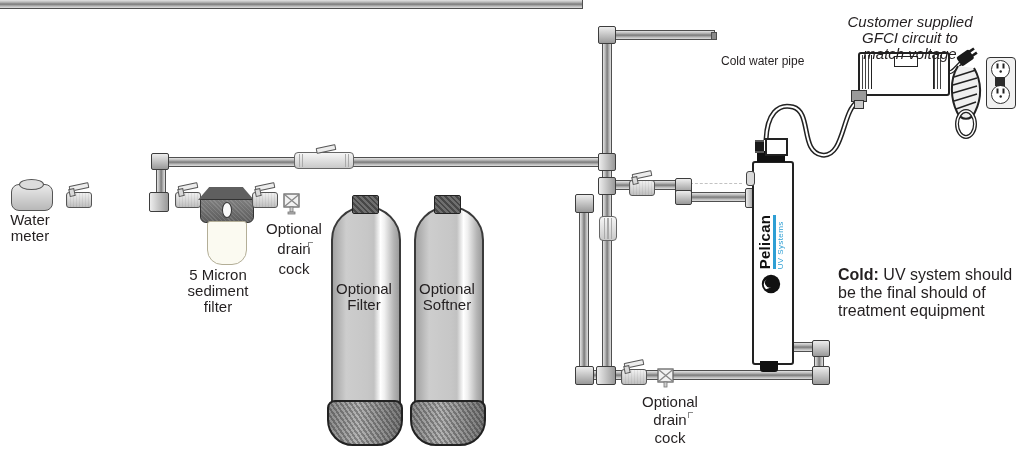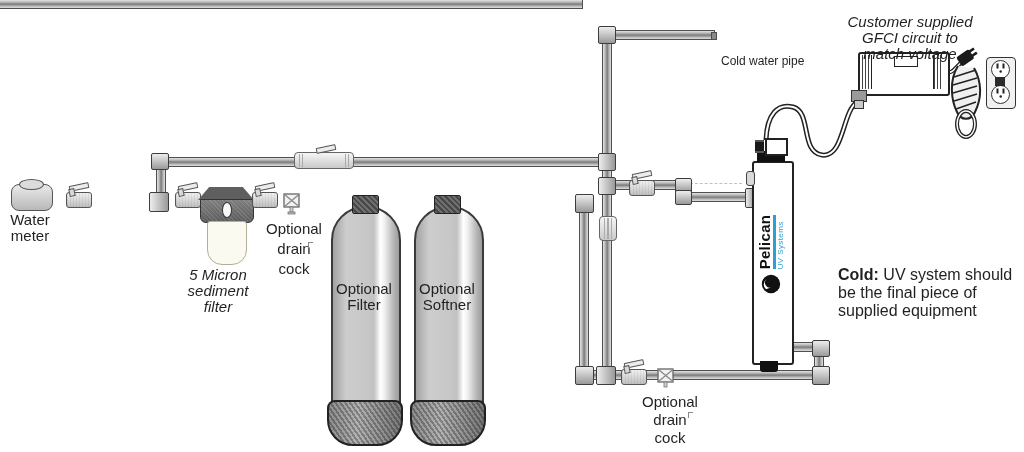--- a/index.html
+++ b/index.html
@@ -217,36 +217,36 @@
       <path d="M954 77 l22 -7 M953 85 l24 -7 M953 93 l24 -7 M954 101 l23 -7 M956 109 l20 -7" stroke="#222" stroke-width="1.4" fill="none"></path>
       <ellipse cx="966" cy="124" rx="9" ry="13" fill="none" stroke="#222" stroke-width="4"></ellipse>
       <ellipse cx="966" cy="124" rx="9" ry="13" fill="none" stroke="#fff" stroke-width="1.5"></ellipse>
     </g>
   </svg>
 
   <div style="position:absolute;left:711px;top:32px;width:4px;height:6px;z-index:2;background:#8a8a8a;border:1px solid #4f4f4f;"></div>
 
   <div class="lbl" style="left:2px;top:212px;width:56px;">Water
 meter</div>
-  <div class="lbl" style="left:176px;top:267px;width:84px;font-style:italic;">5 Micron
+  <div class="lbl" style="left:176px;top:267px;width:84px;">5 Micron
 sediment
 filter</div>
   <div class="lbl" style="left:258px;top:219px;width:72px;line-height:1.33;">Optional
 drain
 cock</div>
   <div class="tick" style="left:308px;top:242px;"></div>
   <div class="lbl" style="left:330px;top:281px;width:68px;z-index:6;">Optional
 Filter</div>
   <div class="lbl" style="left:413px;top:281px;width:68px;z-index:6;">Optional
 Softner</div>
   <div class="lbl" style="left:721px;top:27px;width:120px;font-size:12px;text-align:left;white-space:nowrap;margin-top:28px;">Cold water pipe</div>
   <div class="lbl" style="left:828px;top:14px;width:164px;font-style:italic;">Customer supplied
 GFCI circuit to
 match voltage</div>
   <div class="lbl" style="left:634px;top:393px;width:72px;line-height:1.2;">Optional
 drain
 cock</div>
   <div class="tick" style="left:688px;top:412px;"></div>
   <div class="lbl left" style="left:838px;top:266px;width:186px;font-size:16px;line-height:1.12;white-space:normal;">
-    <b>Cold:</b><span> UV system should be the final piece of supplied equipment</span>
+    <b>Cold:</b><span> UV system should be the final should of treatment equipment</span>
   </div>
 
 </div>
 
 </body></html>

